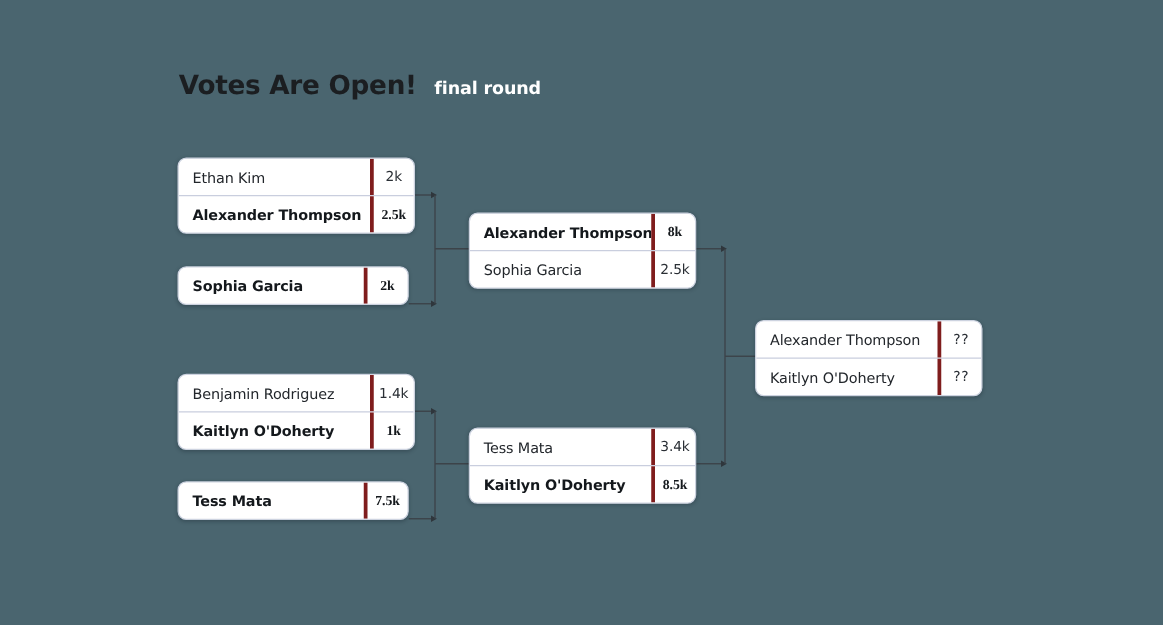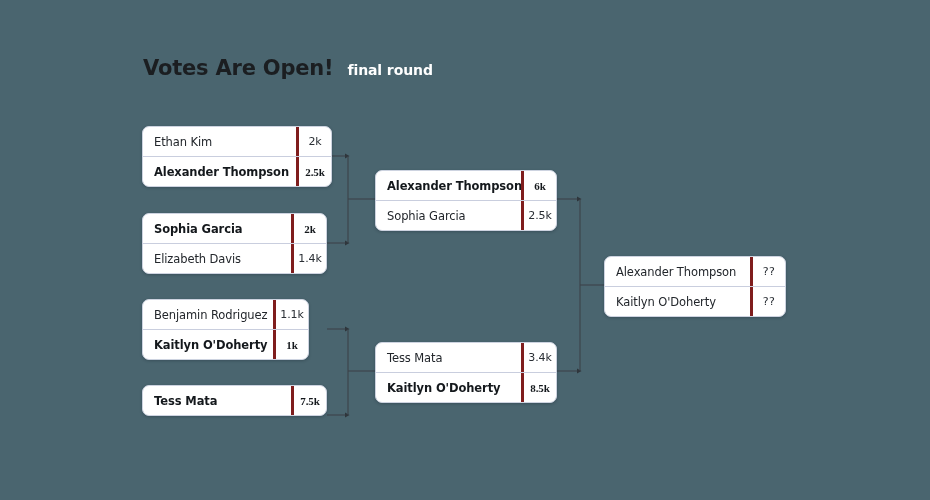--- a/index.html
+++ b/index.html
@@ -149,48 +149,44 @@
       <span class="seat winner">Alexander Thompson</span>
       <span class="score winner">2.5k</span>
     </div>
   </div>
 
   <div class="match" style="left:142px; top:213px; width:185px;">
     <div class="row">
       <span class="seat winner">Sophia Garcia</span>
       <span class="score winner">2k</span>
     </div>
-    <div class="row">
-      <span class="seat">Elizabeth Davis</span>
+  </div>
+
+  <div class="match" style="left:142px; top:299px; width:190px;">
+    <div class="row">
+      <span class="seat">Benjamin Rodriguez</span>
       <span class="score">1.4k</span>
-    </div>
-  </div>
-
-  <div class="match" style="left:142px; top:299px; width:167px;">
-    <div class="row">
-      <span class="seat">Benjamin Rodriguez</span>
-      <span class="score">1.1k</span>
     </div>
     <div class="row">
       <span class="seat winner">Kaitlyn O'Doherty</span>
       <span class="score winner">1k</span>
     </div>
   </div>
 
   <div class="match" style="left:142px; top:385px; width:185px;">
     <div class="row">
       <span class="seat winner">Tess Mata</span>
       <span class="score winner">7.5k</span>
     </div>
   </div>
 
   <div class="match" style="left:375px; top:170px; width:182px;">
     <div class="row">
       <span class="seat winner">Alexander Thompson</span>
-      <span class="score winner">6k</span>
+      <span class="score winner">8k</span>
     </div>
     <div class="row">
       <span class="seat">Sophia Garcia</span>
       <span class="score">2.5k</span>
     </div>
   </div>
 
   <div class="match" style="left:375px; top:342px; width:182px;">
     <div class="row">
       <span class="seat">Tess Mata</span>

